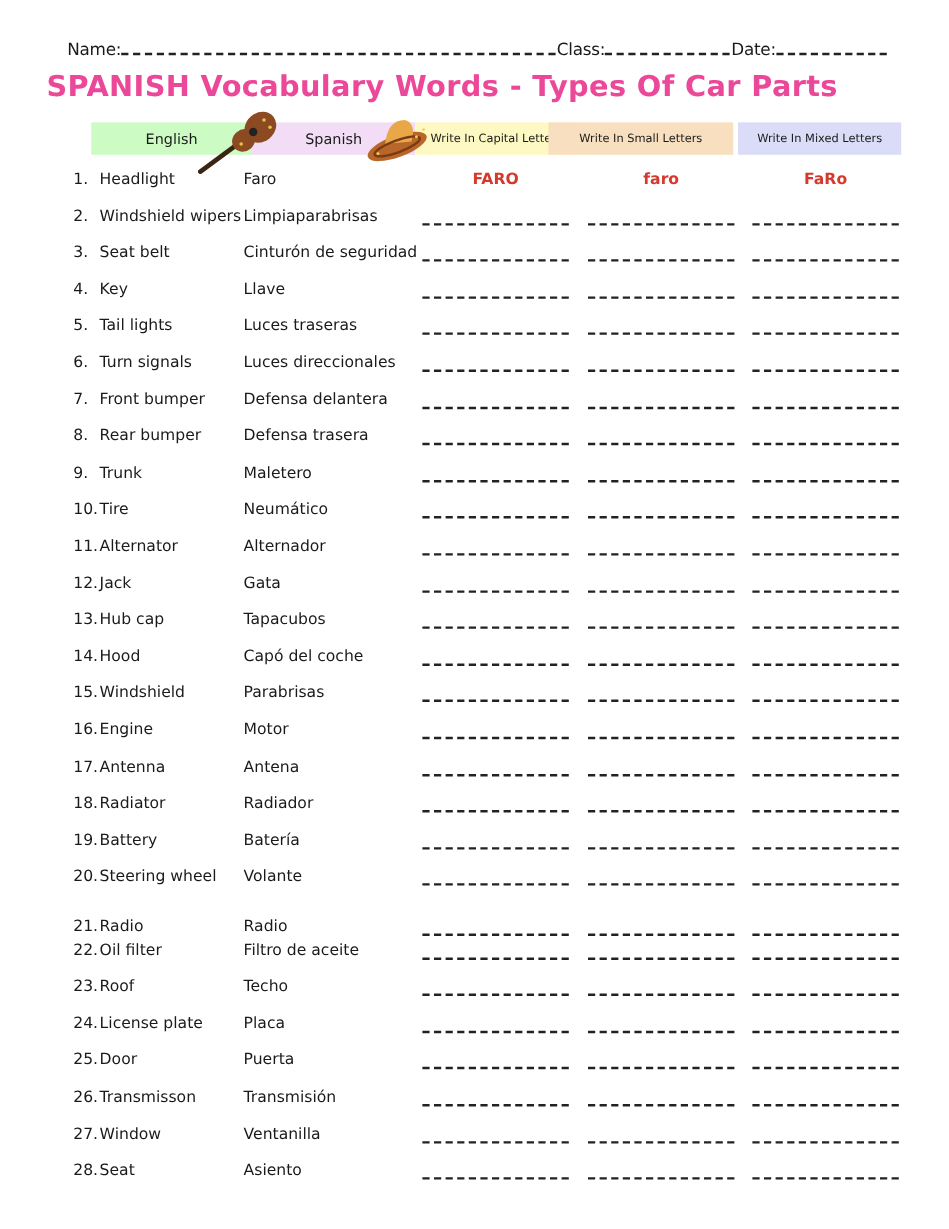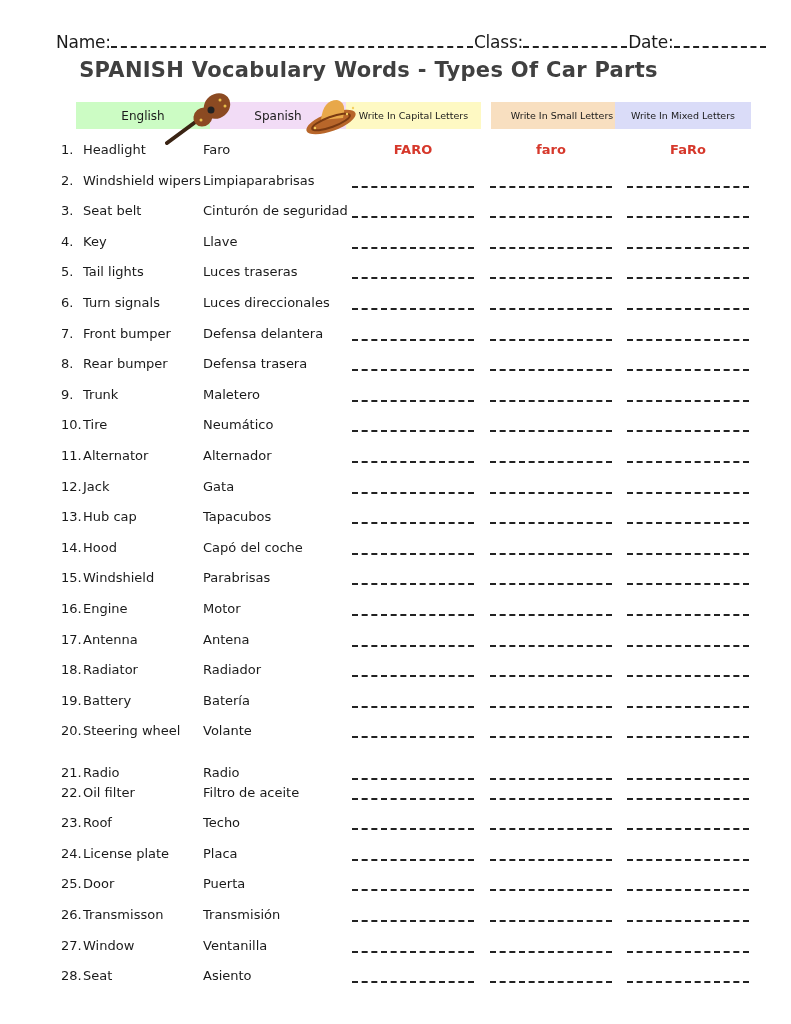--- a/index.html
+++ b/index.html
@@ -2,34 +2,34 @@
 <html><head>
 <meta charset="utf-8">
 <style>
   html, body { margin: 0; padding: 0; background: #ffffff; }
   body {
     width: 791px; height: 1024px; position: relative; overflow: hidden;
     font-family: "DejaVu Sans", sans-serif; color: #1a1a1a;
   }
   .topline {
     position: absolute; left: 56px; top: 32px; width: 700px; height: 18px;
-    font-size: 17px; letter-spacing: -0.2px; white-space: nowrap;
+    font-size: 14px; letter-spacing: -0.2px; white-space: nowrap;
   }
   .topline .lbl { font-weight: normal; }
   .topline .blank { display: inline-block; border-bottom: 2px dashed #222; height: 12px; vertical-align: baseline; margin-right: 1px; }
   .title {
     position: absolute; left: 0; top: 58px; width: 737px; text-align: center;
-    font-size: 21px; font-weight: bold; letter-spacing: 0.3px; color: #404040;
+    font-size: 24px; font-weight: bold; letter-spacing: 0.3px; color: #ec4899;
   }
   .hdr { position: absolute; top: 102px; height: 27px; font-size: 12px; display: flex; align-items: center; justify-content: center; }
   .hdr.small { font-size: 9.5px; }
   .h-en { left: 76px; width: 134px; background: #ccfcc4; }
   .h-es { left: 210px; width: 136px; background: #f2dcf6; }
   .h-cap { left: 346px; width: 135px; background: #fef9c3; }
-  .h-sm { left: 491px; width: 142px; background: #f8dfc0; }
+  .h-sm { left: 457px; width: 154px; background: #f8dfc0; }
   .h-mx { left: 615px; width: 136px; background: #dadcf8; }
   .guitar { position: absolute; left: 165px; top: 90px; width: 70px; height: 55px; }
   .sombrero { position: absolute; left: 303px; top: 92px; width: 58px; height: 44px; }
   .row { position: absolute; left: 0; width: 791px; height: 20px; font-size: 13px; }
   .row .num { position: absolute; left: 61px; }
   .row .en { position: absolute; left: 83px; white-space: nowrap; }
   .row .es { position: absolute; left: 203px; white-space: nowrap; }
   .row .line { position: absolute; top: 13px; height: 0; border-bottom: 2px dashed #222; width: 122px; }
   .l1 { left: 352px; } .l2 { left: 490px; } .l3 { left: 627px; }
   .example { position: absolute; top: 0; font-size: 13px; font-weight: bold; color: #d6382b; text-align: center; width: 122px; }

